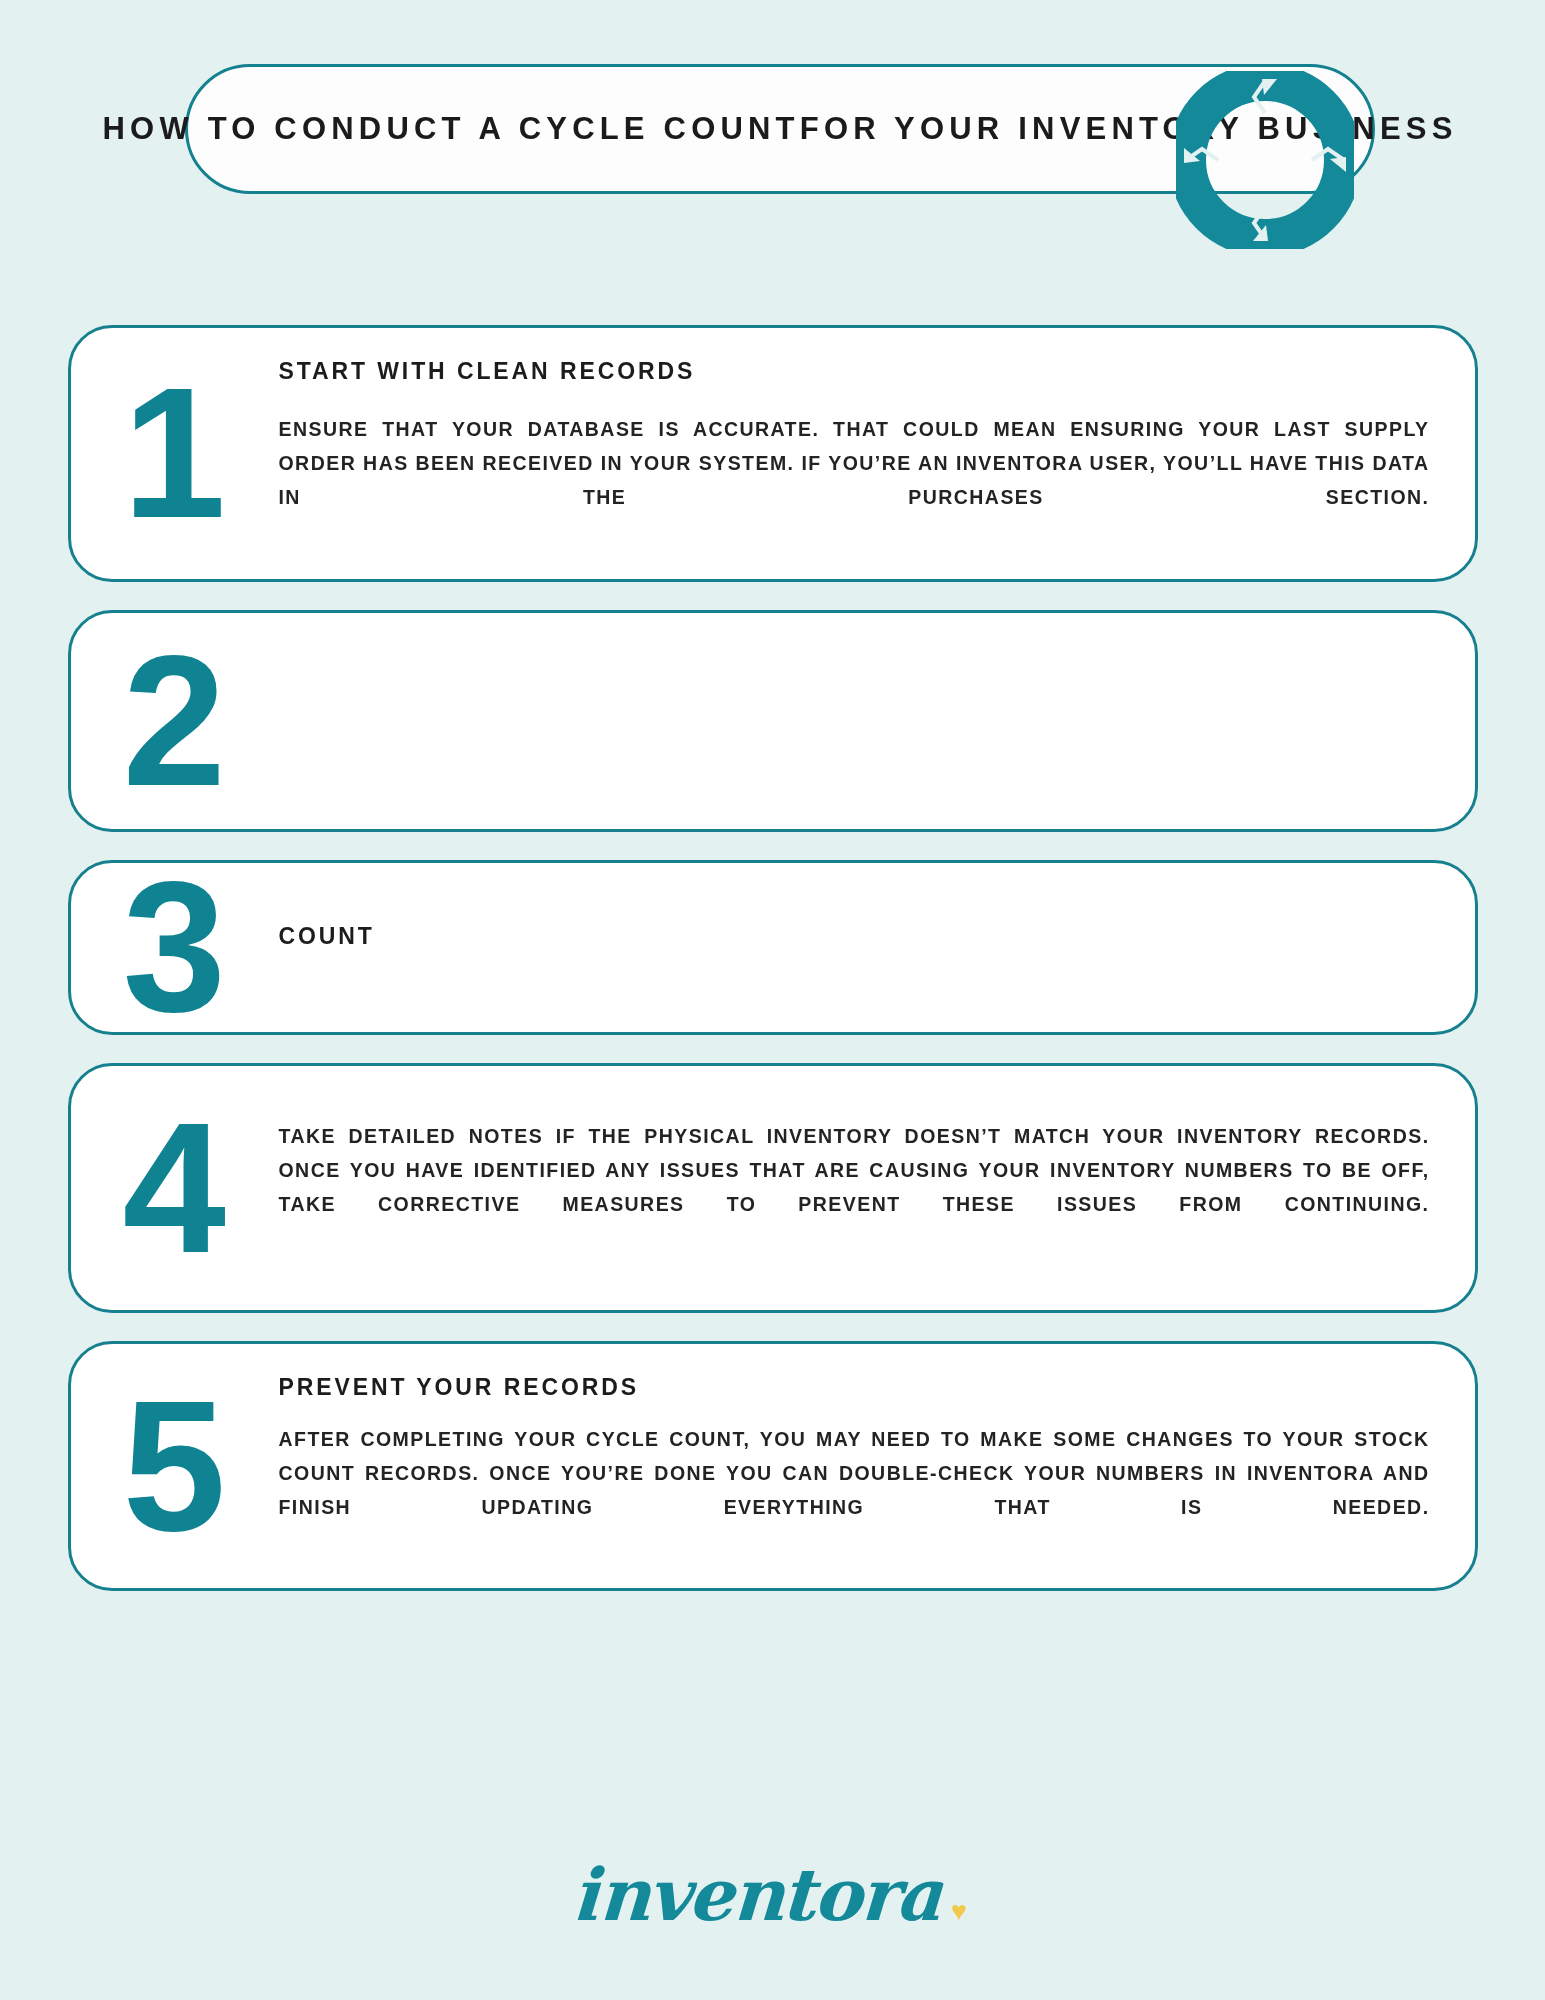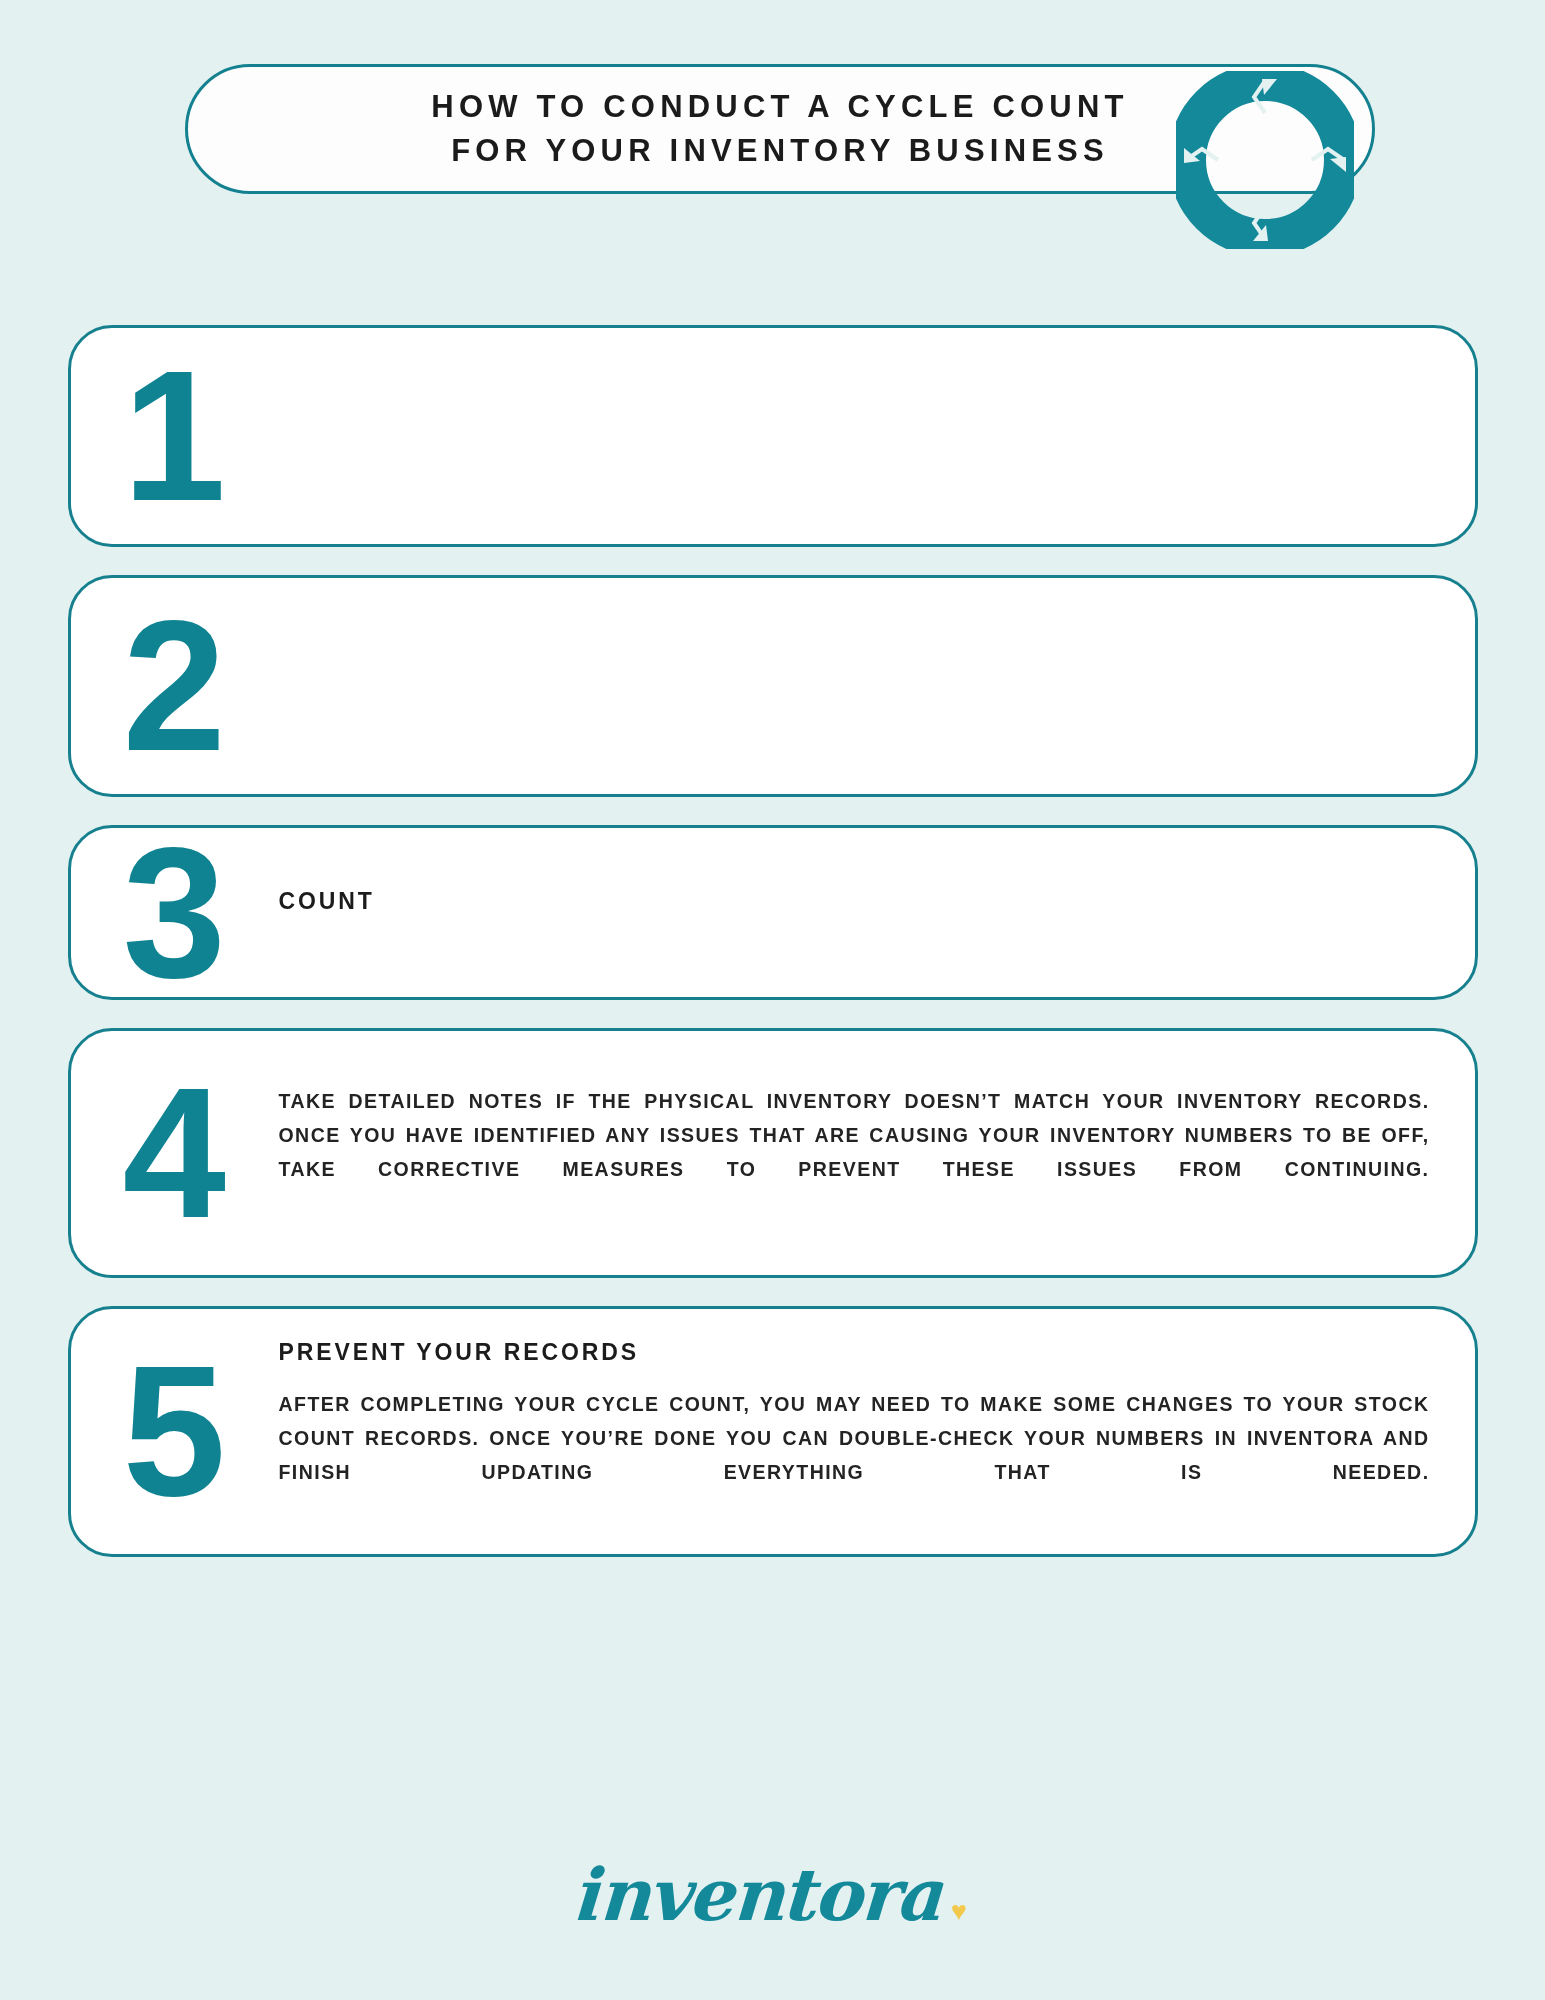--- a/index.html
+++ b/index.html
@@ -28,21 +28,20 @@
   #title-banner {
     position: absolute;
     left: 185px;
     top: 0;
     width: 1190px;
     height: 130px;
     background: #fdfdfd;
     border: 3px solid #13818f;
     border-radius: 65px;
     display: flex;
-    flex-direction: column;
     align-items: center;
     justify-content: center;
     z-index: 2;
   }
 
   .title-line {
     font-size: 31px;
     font-weight: bold;
     letter-spacing: 5.2px;
     color: #1b1b1b;
@@ -192,20 +191,24 @@
       </g>
     </svg>
   </div>
 
 </div>
 
 <div id="steps">
 
   <div class="step-card" id="step-card-1">
     <div class="step-number">1</div>
+    <div class="step-body">
+      <div class="step-title">START WITH CLEAN RECORDS</div>
+      <div class="step-text">ENSURE THAT YOUR DATABASE IS ACCURATE. THAT COULD MEAN ENSURING YOUR LAST SUPPLY ORDER HAS BEEN RECEIVED IN YOUR SYSTEM. IF YOU’RE AN INVENTORA USER, YOU’LL HAVE THIS DATA IN THE PURCHASES SECTION.</div>
+    </div>
   </div>
 
   <div class="step-card" id="step-card-2">
     <div class="step-number">2</div>
     <div class="step-body">
     </div>
   </div>
 
   <div class="step-card" id="step-card-3">
     <div class="step-number">3</div>

